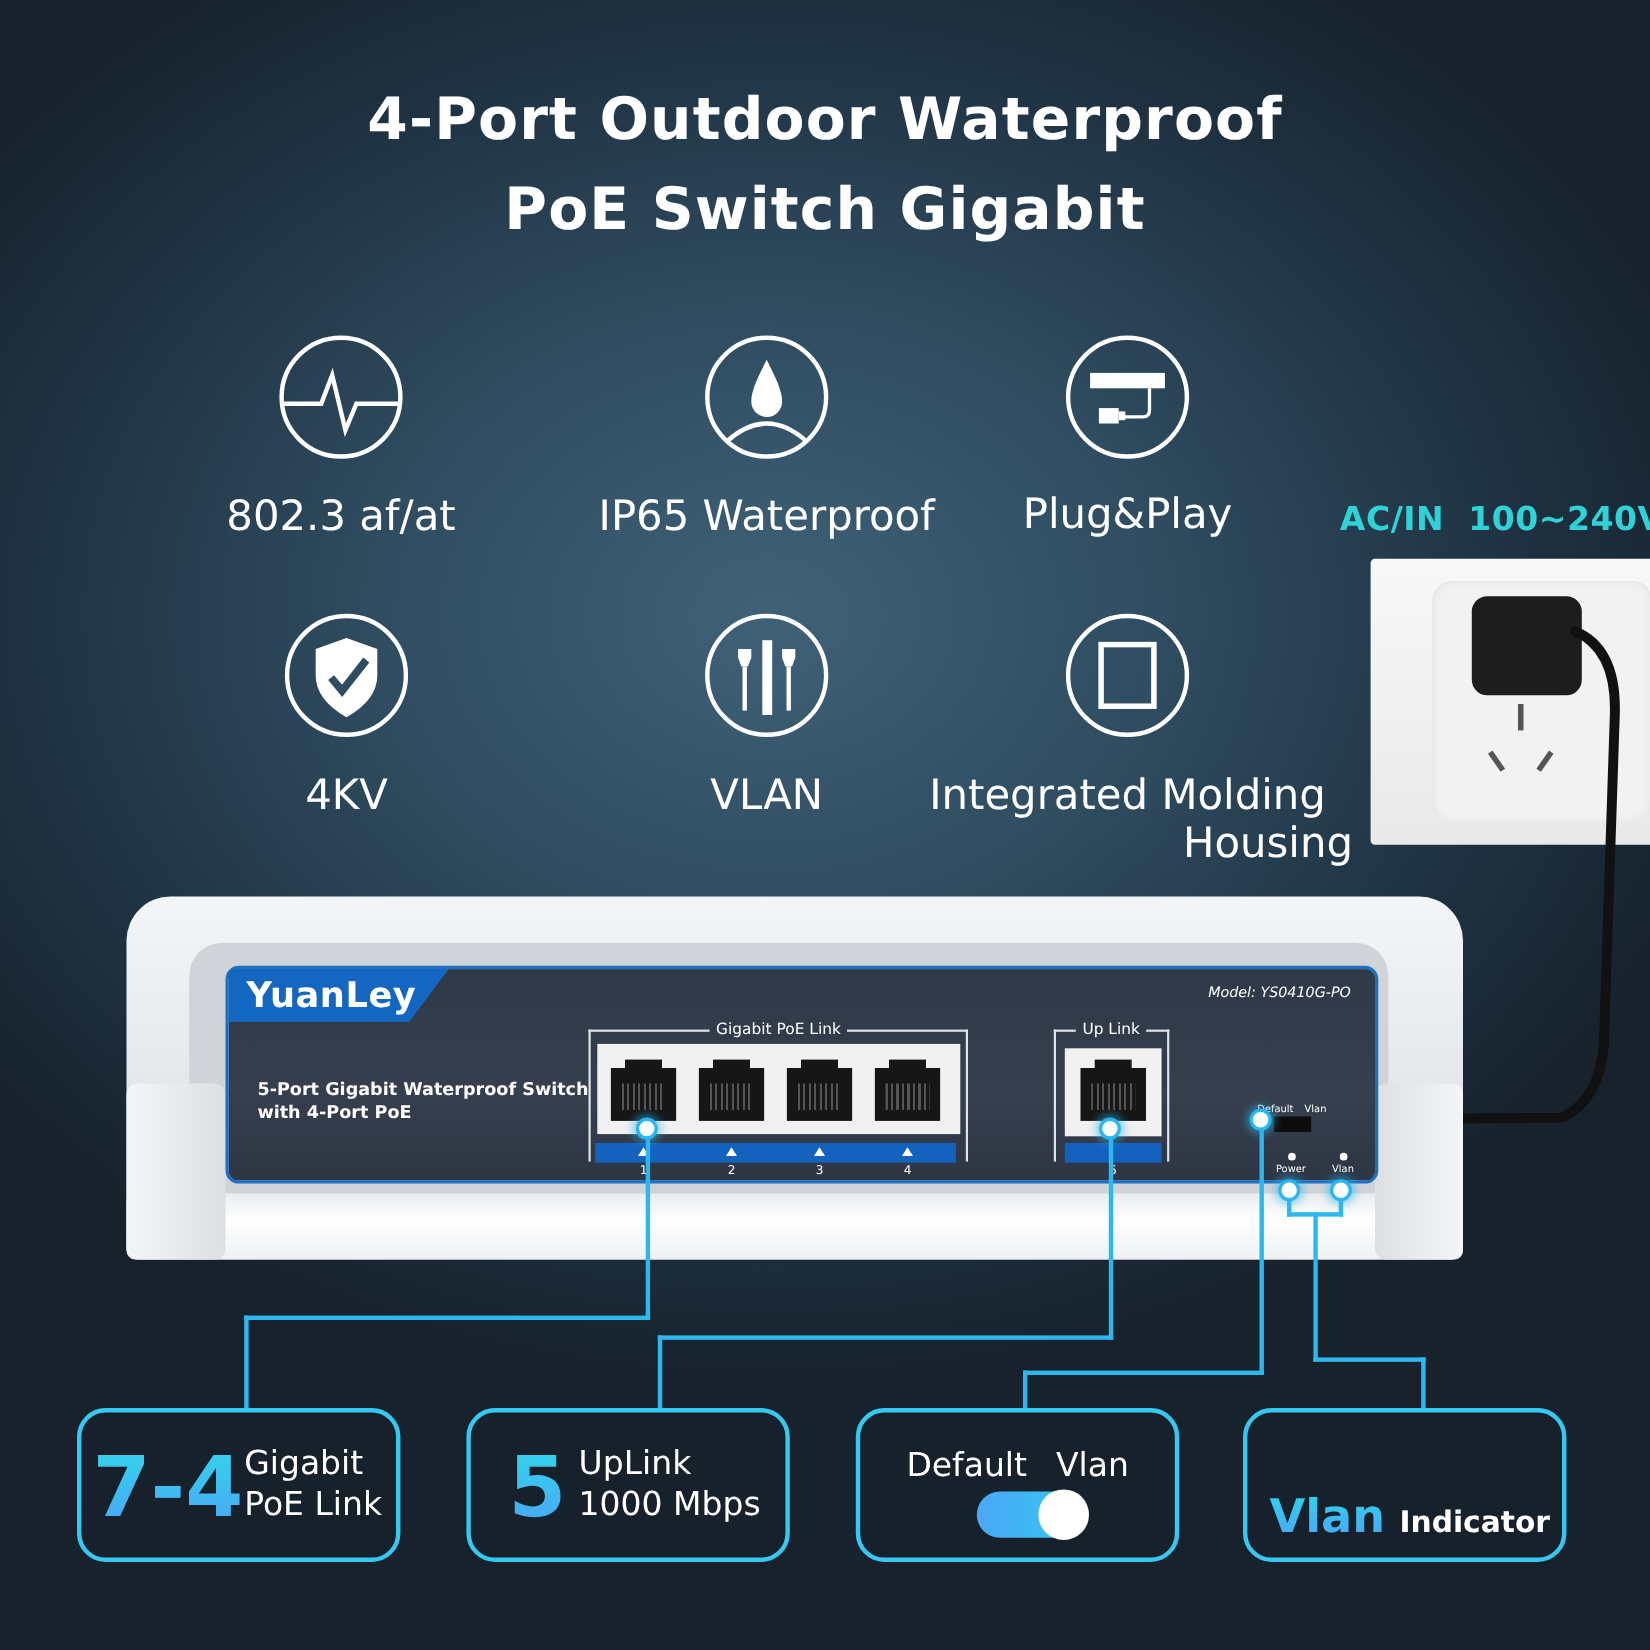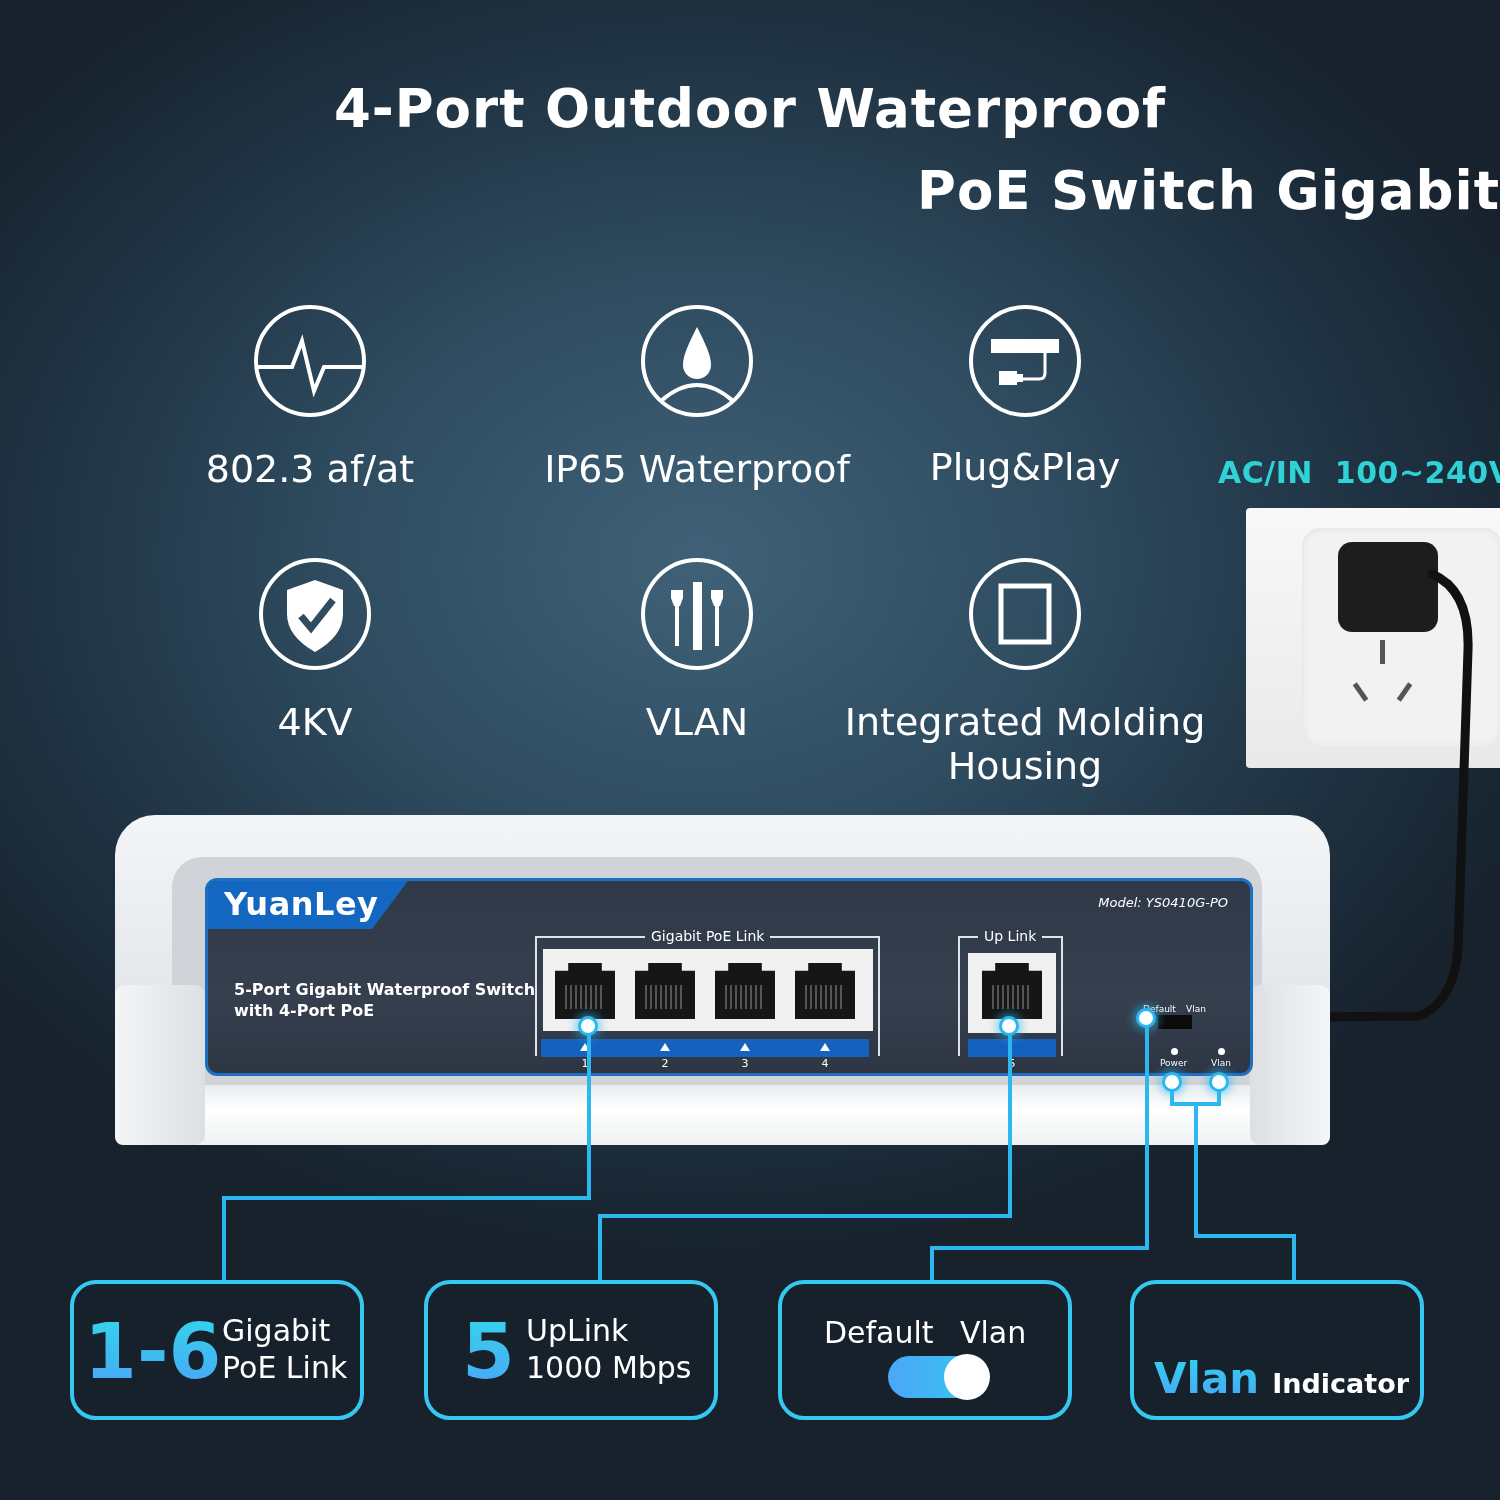--- a/index.html
+++ b/index.html
@@ -123,21 +123,21 @@
   }
   .toggle .knob {
     position: absolute; right: -2px; top: -2px; width: 46px; height: 46px; border-radius: 50%;
     background: #fff;
   }
 </style>
 </head>
 <body>
 
 <div class="abs title" style="top:68px;">4-Port Outdoor Waterproof</div>
-<div class="abs title" style="top:150px;text-align:right;">PoE Switch Gigabit</div>
+<div class="abs title" style="top:150px;">PoE Switch Gigabit</div>
 
 <div class="abs feature" style="left:160px; top:305px; width:300px;">
   <div class="icon">
     <svg width="104" height="104" viewBox="0 0 104 104">
         <polyline points="0,58 34,58 44,32 56,82 66,58 104,58" fill="none" stroke="#fff" stroke-width="4" stroke-linejoin="miter"></polyline>
       </svg>
   </div>
   <div class="label">802.3 af/at</div>
 </div>
 <div class="abs feature" style="left:527px; top:305px; width:340px;">
@@ -182,21 +182,21 @@
   </div>
   <div class="label">VLAN</div>
 </div>
 <div class="abs feature" style="left:820px; top:558px; width:410px;">
   <div class="icon">
     <svg width="104" height="104" viewBox="0 0 104 104">
         <rect x="28" y="24" width="48" height="56" fill="none" stroke="#fff" stroke-width="5"></rect>
       </svg>
   </div>
   <div class="label">Integrated Molding</div>
-  <div class="label" style="margin-top:0;">Housing</div>
+  <div class="label" style="margin-top:0;text-align:right;">Housing</div>
 </div>
 
 <div class="abs ac-label" style="white-space:pre;">AC/IN  100~240V</div>
 <div class="abs outlet-plate"></div>
 <div class="abs outlet-inner">
   <div class="abs" style="left:36px; top:14px; width:100px; height:90px; background:#1d1d1d; border-radius:14px;"></div>
   <div class="abs" style="left:78px; top:112px; width:5px; height:24px; background:#555;"></div>
   <div class="abs" style="left:56px; top:154px; width:5px; height:20px; background:#555; transform:rotate(-35deg);"></div>
   <div class="abs" style="left:100px; top:154px; width:5px; height:20px; background:#555; transform:rotate(35deg);"></div>
 </div>
@@ -288,21 +288,21 @@
 <div class="abs line" style="left:1194px; top:1234px; width:102px; height:4px;"></div>
 <div class="abs line" style="left:1292px; top:1234px; width:4px; height:48px;"></div>
 
 <div class="abs dot" style="left:578px; top:1016px;"></div>
 <div class="abs dot" style="left:999px; top:1016px;"></div>
 <div class="abs dot" style="left:1136px; top:1008px;"></div>
 <div class="abs dot" style="left:1162px; top:1072px;"></div>
 <div class="abs dot" style="left:1209px; top:1072px;"></div>
 
 <div class="abs box" style="left:70px; top:1280px; width:294px; height:140px;">
-  <div class="abs big-num" style="left:10px; top:30px;">1-6</div>
+  <div class="abs big-num" style="left:10px; top:30px;">7-4</div>
   <div class="abs box-text" style="left:148px; top:28px;">
     <div>Gigabit</div>
     <div>PoE Link</div>
   </div>
 </div>
 
 <div class="abs box" style="left:424px; top:1280px; width:294px; height:140px;">
   <div class="abs big-num" style="left:34px; top:30px;">5</div>
   <div class="abs box-text" style="left:98px; top:28px;">
     <div>UpLink</div>

